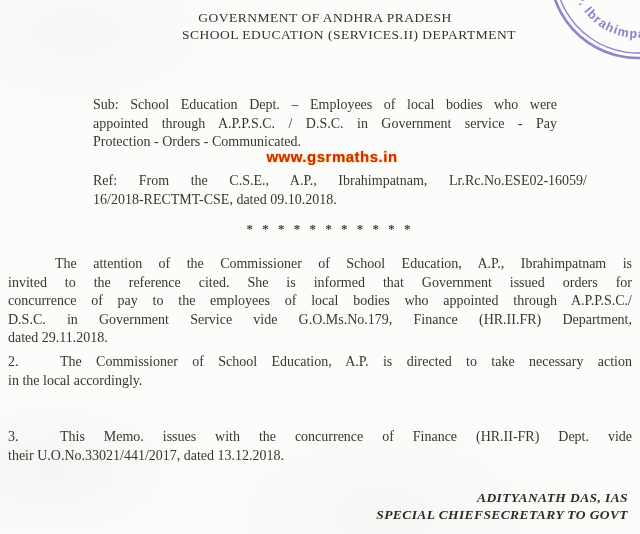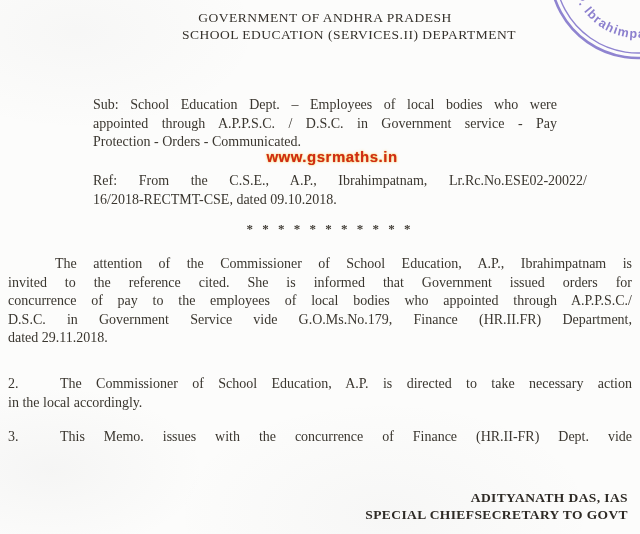--- a/index.html
+++ b/index.html
@@ -43,21 +43,21 @@
     color:#cf2a18;
     text-shadow:0 0 1px #e8a200, 0 0 3px rgba(250,190,40,0.55);
   }
   .sep{
     left:0;top:221px;width:660px;text-align:center;
     font-size:13px;font-weight:bold;letter-spacing:3px;color:#403c35;
   }
   .sig{
     right:12px;top:490px;text-align:right;
     font-size:13.5px;font-weight:bold;letter-spacing:0.4px;
-    line-height:16.5px;color:#2e2a25;
+    line-height:16.5px;color:#2e2a25;font-style:italic;
   }
   .stamp-svg{position:absolute;top:0;left:495px;width:145px;height:115px;opacity:0.88;}
   .stamp-ring{fill:none;stroke:#8174cb;}
   .stamp-text{
     font-family:"Liberation Sans","DejaVu Sans",sans-serif;
     font-size:12.5px;font-weight:600;letter-spacing:1.2px;fill:#7d6fc8;
   }
 </style>
 </head>
 <body>
@@ -70,45 +70,46 @@
 
   <div class="abs blk" style="left:93px;top:96px;width:464px;">
     <div class="jl">Sub: School Education Dept. – Employees of local bodies who were</div>
     <div class="jl">appointed through A.P.P.S.C. / D.S.C. in Government service - Pay</div>
     <div>Protection - Orders - Communicated.</div>
   </div>
 
   <div class="abs watermark">www.gsrmaths.in</div>
 
   <div class="abs blk" style="left:93px;top:172px;width:494px;">
-    <div class="jl">Ref: From the C.S.E., A.P., Ibrahimpatnam, Lr.Rc.No.ESE02-20022/</div>
+    <div class="jl">Ref: From the C.S.E., A.P., Ibrahimpatnam, Lr.Rc.No.ESE02-16059/</div>
     <div>16/2018-RECTMT-CSE, dated 09.10.2018.</div>
   </div>
 
   <div class="abs sep">* * * * * * * * * * *</div>
 
   <div class="abs blk" style="left:8px;top:255px;width:624px;">
     <div class="jl indent">The attention of the Commissioner of School Education, A.P., Ibrahimpatnam is</div>
     <div class="jl">invited to the reference cited.  She is informed that Government issued orders for</div>
     <div class="jl">concurrence of pay to the employees of local bodies who appointed through A.P.P.S.C./</div>
     <div class="jl">D.S.C. in Government Service vide G.O.Ms.No.179, Finance (HR.II.FR) Department,</div>
     <div>dated 29.11.2018.</div>
   </div>
 
-  <div class="abs blk" style="left:8px;top:375px;width:624px;font-family:Liberation Serif, serif;">
+  <div class="abs blk" style="left:8px;top:353px;width:624px;font-family:Liberation Serif, serif;">
     <div class="jl">
       <span class="pnum">2.</span><span>The Commissioner of School Education, A.P. is directed to take necessary action</span>
     </div>
     <div>in the local accordingly.</div>
   </div>
 
   <div class="abs blk" style="left:8px;top:428px;width:624px;">
     <div class="jl">
       <span class="pnum">3.</span><span>This Memo. issues with the concurrence of Finance (HR.II-FR) Dept. vide</span>
     </div>
+    <div>their U.O.No.33021/441/2017, dated 13.12.2018.</div>
   </div>
 
   <div class="abs sig">
     <div>ADITYANATH DAS, IAS</div>
     <div>SPECIAL CHIEFSECRETARY TO GOVT</div>
   </div>
 
   <svg class="stamp-svg" viewBox="0 0 145 115">
     <path class="stamp-ring" d="M 55.3 -22.3 A 88 88 0 0 0 165.8 55.0" stroke-width="2.6"></path>
     <path class="stamp-ring" d="M 60.3 -22.8 A 83 83 0 0 0 164.5 50.2" stroke-width="1.4"></path>

